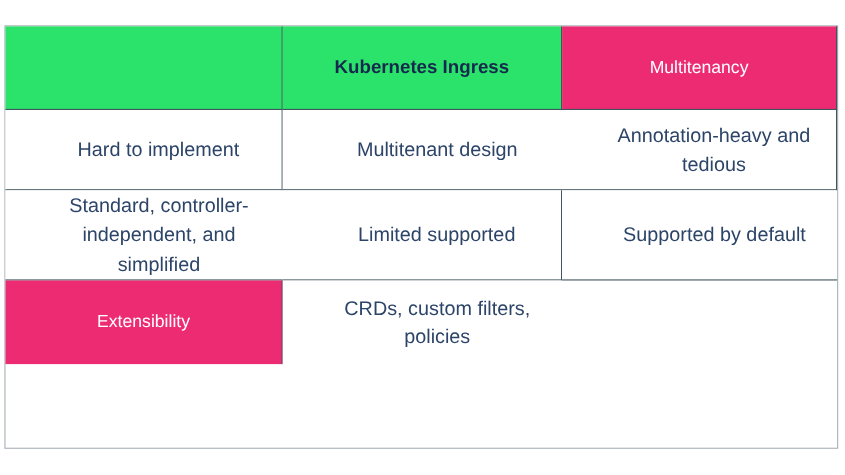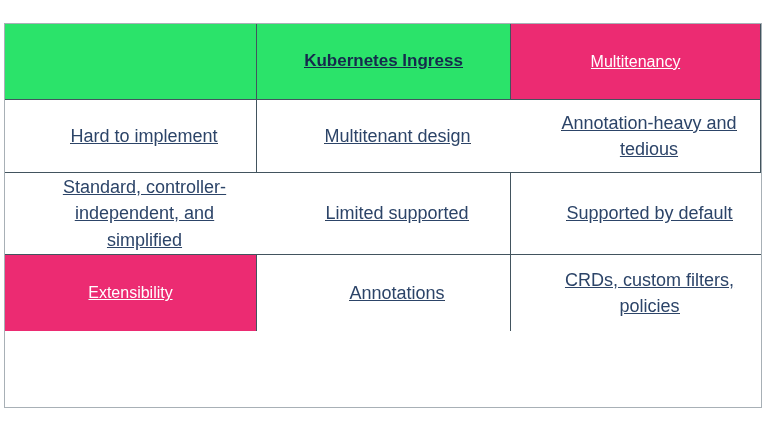--- a/index.html
+++ b/index.html
@@ -5,21 +5,21 @@
   :root {
     --header-bg: #2be36a;
     --label-bg: #ec2b72;
     --header-text: #15294d;
     --body-text: #2c4468;
     --label-text: #ffffff;
     --border-inner: #42545e;
     --border-outer: #a8b0b6;
     --page-bg: #ffffff;
   }
-  * { margin: 0; padding: 0; box-sizing: border-box; text-decoration: underline; }
+  * { margin: 0; padding: 0; box-sizing: border-box; }
   html, body {
     background: var(--page-bg);
     font-family: "Liberation Sans", "DejaVu Sans", sans-serif;
   }
   body {
     width: 768px;
     height: 432px;
     position: relative;
     overflow: hidden;
   }
@@ -82,17 +82,16 @@
     <div class="cell body-cell">Hard to implement</div>
     <div class="cell body-cell last-col">Multitenant design</div>
 
     <div class="cell body-cell">Annotation-heavy and tedious</div>
     <div class="cell body-cell last-col">Standard, controller-independent, and simplified</div>
 
     <div class="cell body-cell">Limited supported</div>
     <div class="cell body-cell last-col">Supported by default</div>
 
     <div class="cell label last-row">Extensibility</div>
-    <div class="cell body-cell last-row">Annotations</div>
     <div class="cell body-cell last-col last-row">CRDs, custom filters, policies</div>
 
   </div>
 </div>
 
 </body></html>

